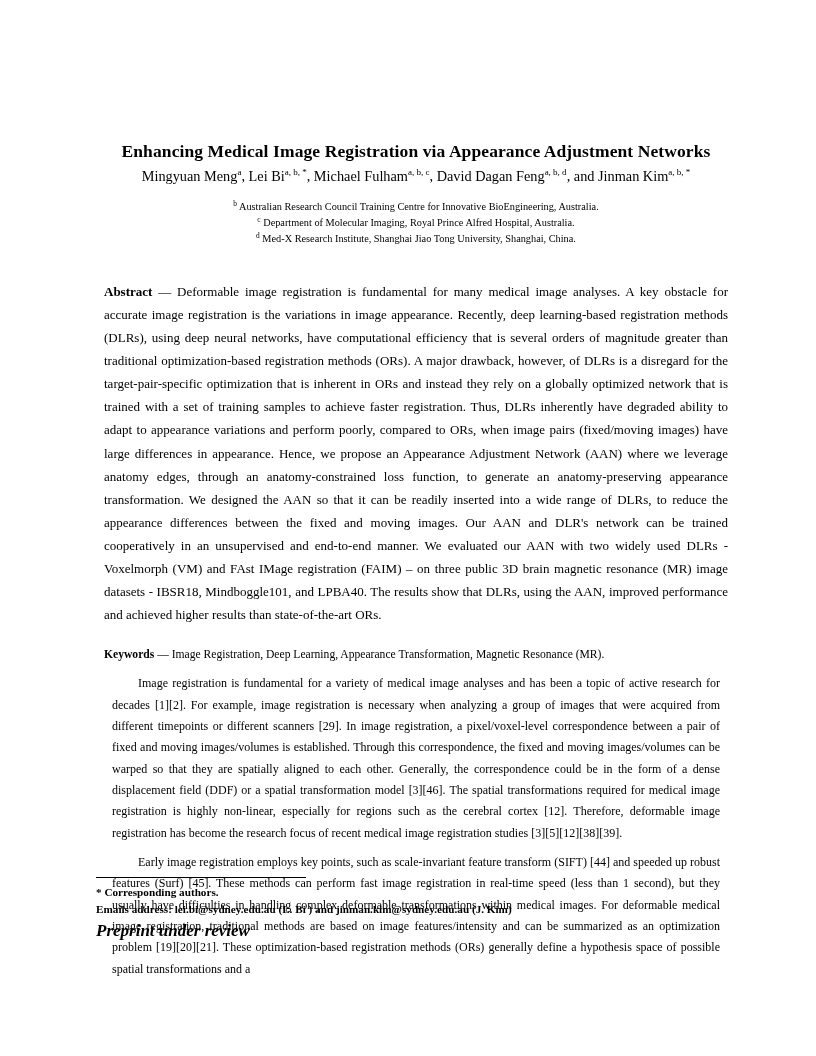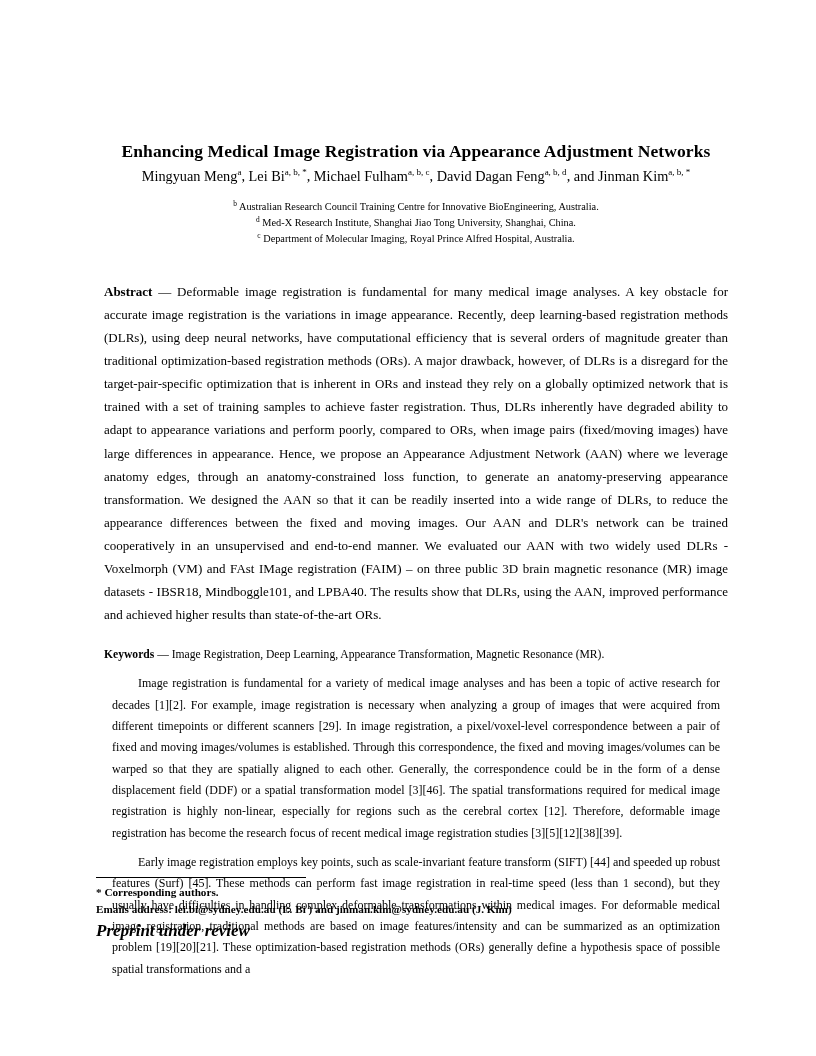--- a/index.html
+++ b/index.html
@@ -105,22 +105,22 @@
 <div class="page">
 
   <div class="title">Enhancing Medical Image Registration via Appearance Adjustment Networks</div>
 
   <div class="authors">
     <span><span>Mingyuan Meng</span><sup>a</sup></span><span>, </span><span><span>Lei Bi</span><sup>a, b, *</sup></span><span>, </span><span><span>Michael Fulham</span><sup>a, b, c</sup></span><span>, </span><span><span>David Dagan Feng</span><sup>a, b, d</sup></span><span>, </span><span>and </span><span><span>Jinman Kim</span><sup>a, b, *</sup></span>
   </div>
 
   <div class="affils">
     <div><sup>b</sup> <span>Australian Research Council Training Centre for Innovative BioEngineering, Australia.</span></div>
+    <div><sup>c</sup> <span>Department of Molecular Imaging, Royal Prince Alfred Hospital, Australia.</span></div>
     <div><sup>d</sup> <span>Med-X Research Institute, Shanghai Jiao Tong University, Shanghai, China.</span></div>
-    <div><sup>c</sup> <span>Department of Molecular Imaging, Royal Prince Alfred Hospital, Australia.</span></div>
   </div>
 
   <div class="abstract"><b>Abstract</b><span> — </span><span>Deformable image registration is fundamental for many medical image analyses. A key obstacle for accurate image registration is the variations in image appearance. Recently, deep learning-based registration methods (DLRs), using deep neural networks, have computational efficiency that is several orders of magnitude greater than traditional optimization-based registration methods (ORs). A major drawback, however, of DLRs is a disregard for the target-pair-specific optimization that is inherent in ORs and instead they rely on a globally optimized network that is trained with a set of training samples to achieve faster registration. Thus, DLRs inherently have degraded ability to adapt to appearance variations and perform poorly, compared to ORs, when image pairs (fixed/moving images) have large differences in appearance. Hence, we propose an Appearance Adjustment Network (AAN) where we leverage anatomy edges, through an anatomy-constrained loss function, to generate an anatomy-preserving appearance transformation. We designed the AAN so that it can be readily inserted into a wide range of DLRs, to reduce the appearance differences between the fixed and moving images. Our AAN and DLR's network can be trained cooperatively in an unsupervised and end-to-end manner. We evaluated our AAN with two widely used DLRs - Voxelmorph (VM) and FAst IMage registration (FAIM) – on three public 3D brain magnetic resonance (MR) image datasets - IBSR18, Mindboggle101, and LPBA40. The results show that DLRs, using the AAN, improved performance and achieved higher results than state-of-the-art ORs.</span></div>
 
   <div class="keywords"><b>Keywords</b><span> — </span><span>Image Registration, Deep Learning, Appearance Transformation, Magnetic Resonance (MR).</span></div>
 
 
   <p class="body-par">Image registration is fundamental for a variety of medical image analyses and has been a topic of active research for decades [1][2]. For example, image registration is necessary when analyzing a group of images that were acquired from different timepoints or different scanners [29]. In image registration, a pixel/voxel-level correspondence between a pair of fixed and moving images/volumes is established. Through this correspondence, the fixed and moving images/volumes can be warped so that they are spatially aligned to each other. Generally, the correspondence could be in the form of a dense displacement field (DDF) or a spatial transformation model [3][46]. The spatial transformations required for medical image registration is highly non-linear, especially for regions such as the cerebral cortex [12]. Therefore, deformable image registration has become the research focus of recent medical image registration studies [3][5][12][38][39].</p>
   <p class="body-par">Early image registration employs key points, such as scale-invariant feature transform (SIFT) [44] and speeded up robust features (Surf) [45]. These methods can perform fast image registration in real-time speed (less than 1 second), but they usually have difficulties in handling complex deformable transformations within medical images. For deformable medical image registration, traditional methods are based on image features/intensity and can be summarized as an optimization problem [19][20][21]. These optimization-based registration methods (ORs) generally define a hypothesis space of possible spatial transformations and a</p>
 

